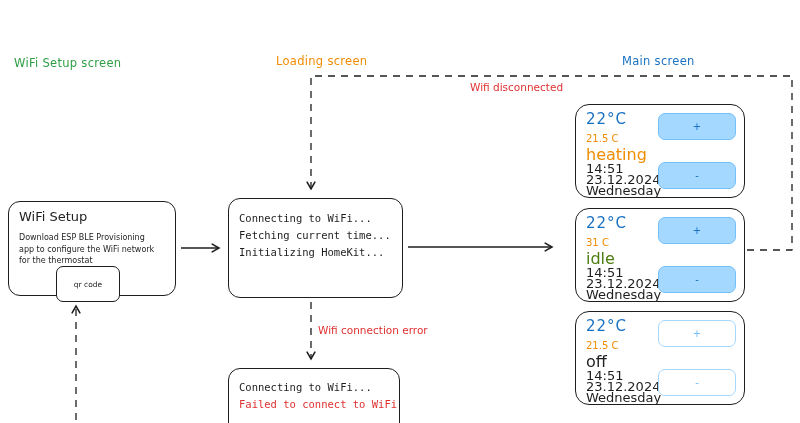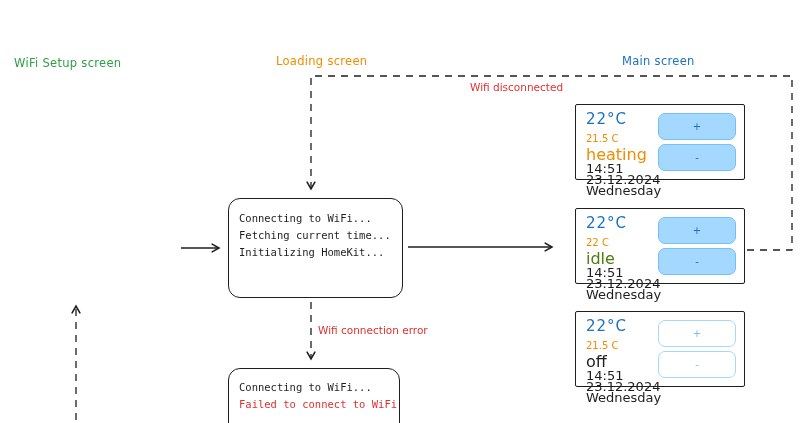--- a/index.html
+++ b/index.html
@@ -18,22 +18,22 @@
           border:1.2px solid #1e1e1e;border-radius:7px;display:flex;align-items:center;justify-content:center;}
   .qr-box span{font-size:7.5px;}
   
   .loading{left:228px;top:152px;width:175px;height:100px;padding:11px 10px;}
   .mono-line{font-family:"DejaVu Sans Mono",monospace;font-size:10.5px;line-height:1.62;white-space:nowrap;}
   .error{left:228px;top:322px;width:172px;height:98px;padding:10px 10px;}
   .reconnect{position:absolute;left:53px;top:66px;width:64px;height:20px;background:#a5d8ff;
              border:1.4px solid #4dabf7;border-radius:5px;color:#1971c2;font-size:10px;
              font-family:"DejaVu Sans Mono",monospace;cursor:pointer;}
   
-  .card{position:absolute;left:575px;width:170px;height:76px;background:#fff;
-        border:1.5px solid #1e1e1e;border-radius:2px;box-sizing:border-box;}
+  .card{position:absolute;left:575px;width:170px;height:94px;background:#fff;
+        border:1.5px solid #1e1e1e;border-radius:14px;box-sizing:border-box;}
   .card .temp{position:absolute;left:10px;top:5px;font-size:15px;letter-spacing:1px;color:#1971c2;}
   .card .target{position:absolute;left:10px;top:28px;font-size:10px;color:#f08c00;}
   .card .state{position:absolute;left:10px;top:40px;font-size:16px;}
   .card .meta{position:absolute;left:10px;font-size:13px;}
   .card .t-time{top:56px}.card .t-date{top:67px}.card .t-day{top:78px}
   .tbtn{position:absolute;right:8px;width:78px;height:27px;border-radius:7px;background:#a5d8ff;
         border:1.5px solid #74c0fc;color:#1971c2;font-size:10px;line-height:1;cursor:pointer;
         font-family:"DejaVu Sans",sans-serif;}
   .tbtn.plus{top:8px}.tbtn.minus{bottom:8px}
   .card.off-card .tbtn{background:#fff;border-color:#a5d8ff;color:#74c0fc;}
@@ -57,20 +57,27 @@
     <path d="M747,204 L792,204 L792,30 L311,30 L311,143" fill="none" stroke="#1e1e1e" stroke-width="1.3" stroke-dasharray="7 6" stroke-linejoin="round" marker-end="url(#ah)"></path>
   </svg>
 
   <div class="sec-label green" style="left:14px;top:10px">WiFi Setup screen</div>
   <div class="sec-label orange" style="left:276px;top:8px">Loading screen</div>
   <div class="sec-label blue" style="left:622px;top:8px">Main screen</div>
 
   <div class="edge-label red" style="left:470px;top:35px">Wifi disconnected</div>
   <div class="edge-label red" style="left:318px;top:278px">Wifi connection error</div>
 
+  <div class="box wifi-setup">
+    <div class="ws-title">WiFi Setup</div>
+    <div class="ws-desc">Download ESP BLE Provisioning app to configure the WiFi network for the thermostat</div>
+    <div class="qr-box">
+      <span>qr code</span>
+    </div>
+  </div>
 
   <div class="box loading">
     <div class="mono-line">Connecting to WiFi...</div>
     <div class="mono-line">Fetching current time...</div>
     <div class="mono-line">Initializing HomeKit...</div>
   </div>
 
   <div class="box error">
     <div class="mono-line">Connecting to WiFi...</div>
     <div class="mono-line red">Failed to connect to WiFi</div>
@@ -83,21 +90,21 @@
     <div class="state state-orange">heating</div>
     <div class="meta t-time">14:51</div>
     <div class="meta t-date">23.12.2024</div>
     <div class="meta t-day">Wednesday</div>
     <button class="tbtn plus">+</button>
     <button class="tbtn minus">-</button>
   </div>
 
   <div class="card" style="top:162px">
     <div class="temp">22°C</div>
-    <div class="target">22 C</div>
+    <div class="target">31 C</div>
     <div class="state state-green">idle</div>
     <div class="meta t-time">14:51</div>
     <div class="meta t-date">23.12.2024</div>
     <div class="meta t-day">Wednesday</div>
     <button class="tbtn plus">+</button>
     <button class="tbtn minus">-</button>
   </div>
 
   <div class="card off-card" style="top:265px">
     <div class="temp">22°C</div>

